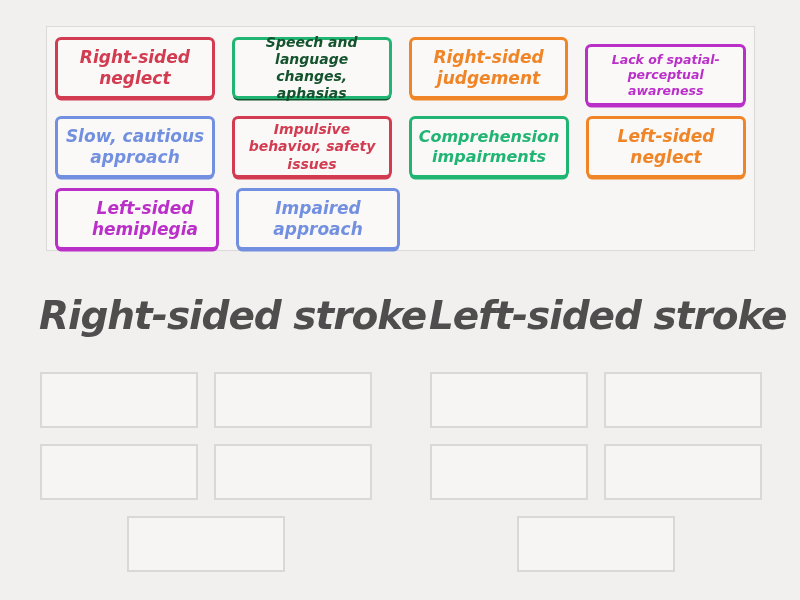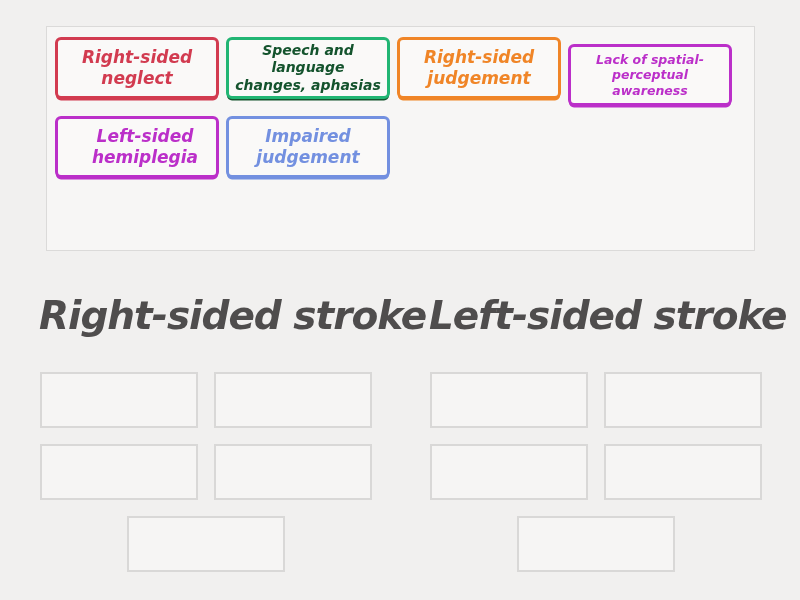--- a/index.html
+++ b/index.html
@@ -14,21 +14,21 @@
   
   .tray {
     position: absolute;
     left: 46px; top: 26px;
     width: 709px; height: 225px;
     box-sizing: border-box;
     background: #f7f6f5;
     border: 1px solid #dbdad9;
     padding: 10px 8px;
   }
-  .tray-row { display: flex; gap: 7px; margin-bottom: 10px; }
+  .tray-row { display: flex; gap: 17px; margin-bottom: 10px; }
   .card {
     box-sizing: border-box;
     width: 164px; height: 62px;
     background: #faf9f8;
     border: 3px solid #999;
     border-radius: 6px;
     box-shadow: 0 2.5px 0 -1px currentColor;
     display: flex; align-items: center; justify-content: center;
     text-align: center;
     padding: 2px 6px;
@@ -82,22 +82,28 @@
 <body>
 
 <div class="tray">
   <div class="tray-row">
     <div class="card" style="border-color: rgb(210, 59, 80); color: rgb(210, 59, 80);">Right-sided neglect</div>
     <div class="card small" style="border-color: rgb(33, 181, 115); color: #14532d;">Speech and language changes, aphasias</div>
     <div class="card" style="border-color: rgb(240, 133, 39); color: rgb(240, 133, 39);">Right-sided judgement</div>
     <div class="card xsmall" style="border-color: rgb(187, 47, 201); color: rgb(187, 47, 201);">Lack of spatial-perceptual awareness</div>
   </div>
   <div class="tray-row">
+    <div class="card" style="border-color: rgb(115, 144, 224); color: rgb(115, 144, 224);">Slow, cautious approach</div>
+    <div class="card small" style="border-color: rgb(210, 59, 80); color: rgb(210, 59, 80);">Impulsive behavior, safety issues</div>
+    <div class="card msmall" style="border-color: rgb(33, 181, 115); color: rgb(33, 181, 115);">Comprehension impairments</div>
+    <div class="card" style="border-color: rgb(240, 133, 39); color: rgb(240, 133, 39);">Left-sided neglect</div>
+  </div>
+  <div class="tray-row">
     <div class="card" style="border-color: rgb(187, 47, 201); color: rgb(187, 47, 201); padding-left: 22px;">Left-sided hemiplegia</div>
-    <div class="card tightpad" style="border-color: rgb(115, 144, 224); color: rgb(115, 144, 224);">Impaired judgement</div>
+    <div class="card tightpad" style="border-color: rgb(115, 144, 224); color: rgb(115, 144, 224);">Impaired approach</div>
   </div>
 </div>
 
 <div class="group left">
   <div class="group-title">Right-sided stroke</div>
   <div class="slots">
     <div class="slot"></div>
     <div class="slot"></div>
     <div class="slot"></div>
     <div class="slot"></div>

